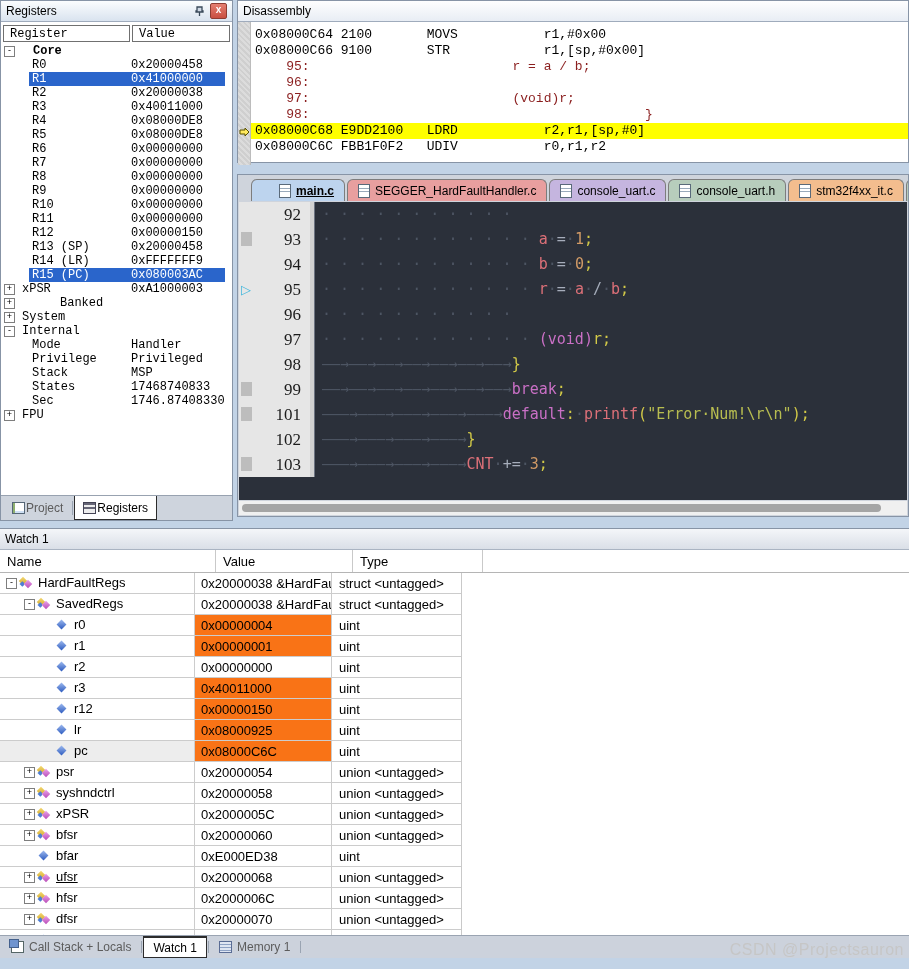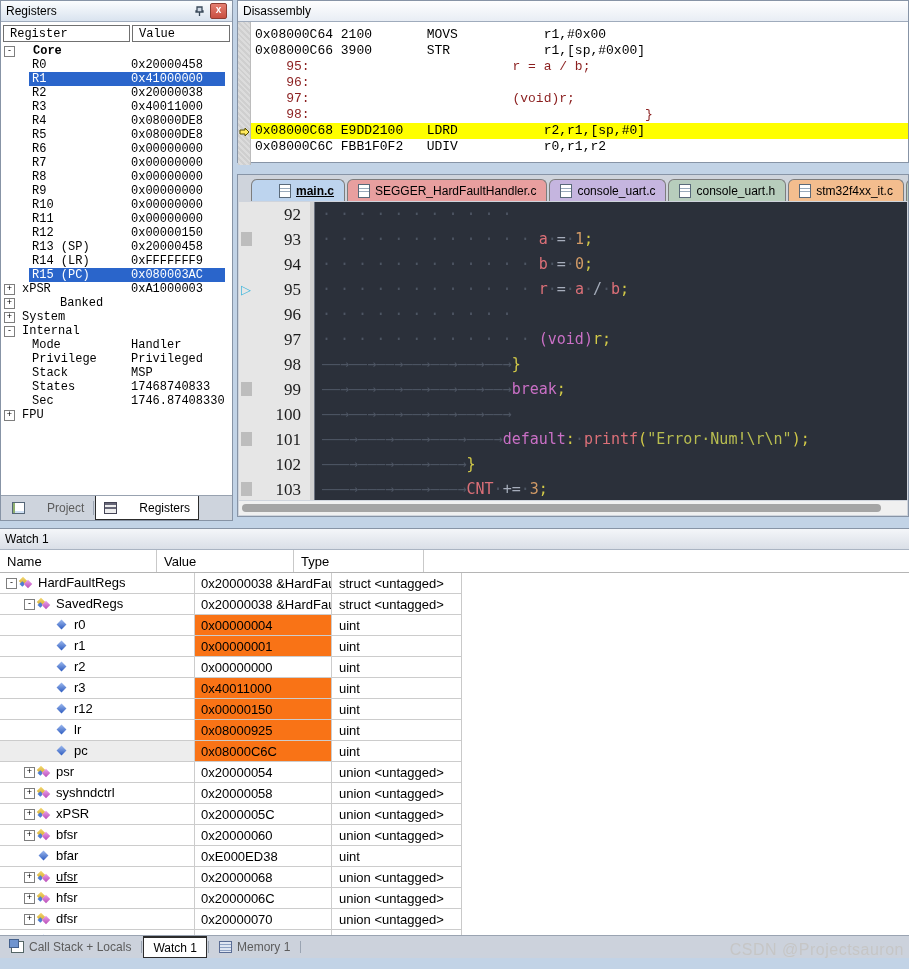--- a/index.html
+++ b/index.html
@@ -25,21 +25,21 @@
   .rrow{position:relative;height:14px;line-height:14px}
   .rrow .exp{position:absolute;top:2px;width:9px;height:9px;border:1px solid #7e7e7e;background:#fff;
         font-size:9px;line-height:7px;text-align:center;font-family:"Liberation Sans",sans-serif;z-index:2}
   .rname{position:absolute;z-index:2;white-space:nowrap}
   .rname.b{font-weight:bold}
   .rval{position:absolute;left:130px;z-index:2;white-space:nowrap}
   .sel-bg{position:absolute;left:28px;right:7px;top:0;bottom:0;background:#2a65cb;z-index:1}
   .rrow.sel .rname,.rrow.sel .rval{color:#fff}
   .reg-tabs{position:absolute;left:0;right:0;bottom:0;height:24px;background:#ced4dd;
         border-top:1px solid #98a2b0;display:flex;align-items:stretch;padding-left:3px}
-  .rtab{display:flex;align-items:center;gap:22px;padding:0 8px;font-size:12px;color:#5c5c5c}
+  .rtab{display:flex;align-items:center;gap:1px;padding:0 8px;font-size:12px;color:#5c5c5c}
   .rtab.active{background:#fff;border:1px solid #2c2c2c;border-top:none;color:#000}
   .vsep{width:1px;background:#9aa4b2;margin:5px 1px}
 
   .icon-registers{width:11px;height:10px;background:#eee;border:1px solid #445;
         box-shadow:inset 0 2px 0 #667,inset 0 4px 0 #eee,inset 0 6px 0 #667}
   .icon-project{width:11px;height:10px;background:#fff;border:1px solid #567;
         box-shadow:inset 2px 0 0 #8fb06f,inset 0 -2px 0 #cfe0f4}
   .icon-callstack{width:11px;height:10px;background:#fff;border:1px solid #566;position:relative}
   .icon-callstack:before{content:"";position:absolute;left:-3px;top:-3px;width:8px;height:7px;
         background:#6f94cf;border:1px solid #44608c}
@@ -83,21 +83,21 @@
   .sg-punc{color:#d3ca48}.sg-kw{color:#ca70c6}.sg-str{color:#b8bd50}
   .hscroll{position:absolute;left:1px;right:1px;bottom:1px;height:14px;background:#f0f0f0}
   .hthumb{position:absolute;left:3px;right:26px;top:3px;bottom:3px;background:#a5a5a5;border-radius:6px}
 
   
   #watch{left:0;top:528px;width:909px;height:407px;border:none;border-top:1px solid #8794a6}
   .wtitle{height:20px;background:linear-gradient(#f4f6f9,#dadfe7);border-bottom:1px solid #aab4c2;
         display:flex;align-items:center;padding-left:5px;font-size:12px}
   .whead{display:flex;height:22px;border-bottom:1px solid #b5b5b5;font-size:13px}
   .whc{display:flex;align-items:center;padding-left:7px;border-right:1px solid #c9c9c9;box-sizing:border-box}
-  .whc1{width:157px}.whc2{width:137px}.whc3{width:130px}.whcf{flex:1;border-right:none}
+  .whc1{width:216px}.whc2{width:137px}.whc3{width:130px}.whcf{flex:1;border-right:none}
   .wtable{width:461px;border-right:1px solid #c9c9c9}
   .wrow{display:flex;height:20px;border-bottom:1px solid #cccccc;font-size:13px}
   .wname{width:194px;position:relative;flex:none}
   .wname.hl{background:#ededed}
   .wexp{position:absolute;top:5px;width:9px;height:9px;border:1px solid #7e7e7e;background:#fff;
         font-size:9px;line-height:7px;text-align:center}
   .wlabel{position:absolute;top:0;line-height:20px;white-space:nowrap}
   .wicon{position:absolute;top:4px;width:12px;height:12px}
   .wicon.member:before{content:"";position:absolute;left:2px;top:2px;width:7px;height:7px;
         background:linear-gradient(135deg,#9db9ee,#2e5cc0);transform:rotate(45deg)}
@@ -264,21 +264,21 @@
 </div>
 
 <div class="panel" id="disasm">
   <div class="tbar">
     <span class="ttl">Disassembly</span>
   </div>
   <div class="dbody">
     <div class="dmargin"></div>
     <div id="disasm-lines">
         <div class="dline asm">0x08000C64 2100       MOVS           r1,#0x00</div>
-        <div class="dline asm">0x08000C66 3900       STR            r1,[sp,#0x00]</div>
+        <div class="dline asm">0x08000C66 9100       STR            r1,[sp,#0x00]</div>
         <div class="dline src">    95:                          r = a / b;</div>
         <div class="dline src">    96:</div>
         <div class="dline src">    97:                          (void)r;</div>
         <div class="dline src">    98:                                           }</div>
         <div class="dline asm current">0x08000C68 E9DD2100   LDRD           r2,r1,[sp,#0]<span class="darrow"><svg width="11" height="10" viewBox="0 0 11 10">
               <path d="M1 3h5V1l4 4-4 4V7H1z" fill="#ffe95e" stroke="#5a5200" stroke-width="1"></path>
             </svg></span></div>
         <div class="dline asm">0x08000C6C FBB1F0F2   UDIV           r0,r1,r2</div>
       </div>
   </div>
@@ -361,26 +361,20 @@
       </div>
       <div class="cline">
         <div class="cmargin">
           <div class="cmark"></div>
         </div>
         <div class="cnum">99</div>
         <div class="csep"></div>
         <div class="ccode"><span class="sg-ws">——→——→——→——→——→——→——→</span><span class="sg-kw">break</span><span class="sg-punc">;</span></div>
       </div>
       <div class="cline">
-        <div class="cmargin"></div>
-        <div class="cnum">100</div>
-        <div class="csep"></div>
-        <div class="ccode"><span class="sg-ws">——→——→——→——→——→——→——→</span></div>
-      </div>
-      <div class="cline">
         <div class="cmargin">
           <div class="cmark"></div>
         </div>
         <div class="cnum">101</div>
         <div class="csep"></div>
         <div class="ccode"><span class="sg-ws">———→———→———→———→———→</span><span class="sg-kw">default</span><span class="sg-punc">:</span><span class="sg-ws">·</span><span class="sg-var">printf</span><span class="sg-punc">(</span><span class="sg-str">"Error·Num!\r\n"</span><span class="sg-punc">);</span></div>
       </div>
       <div class="cline">
         <div class="cmargin"></div>
         <div class="cnum">102</div>

